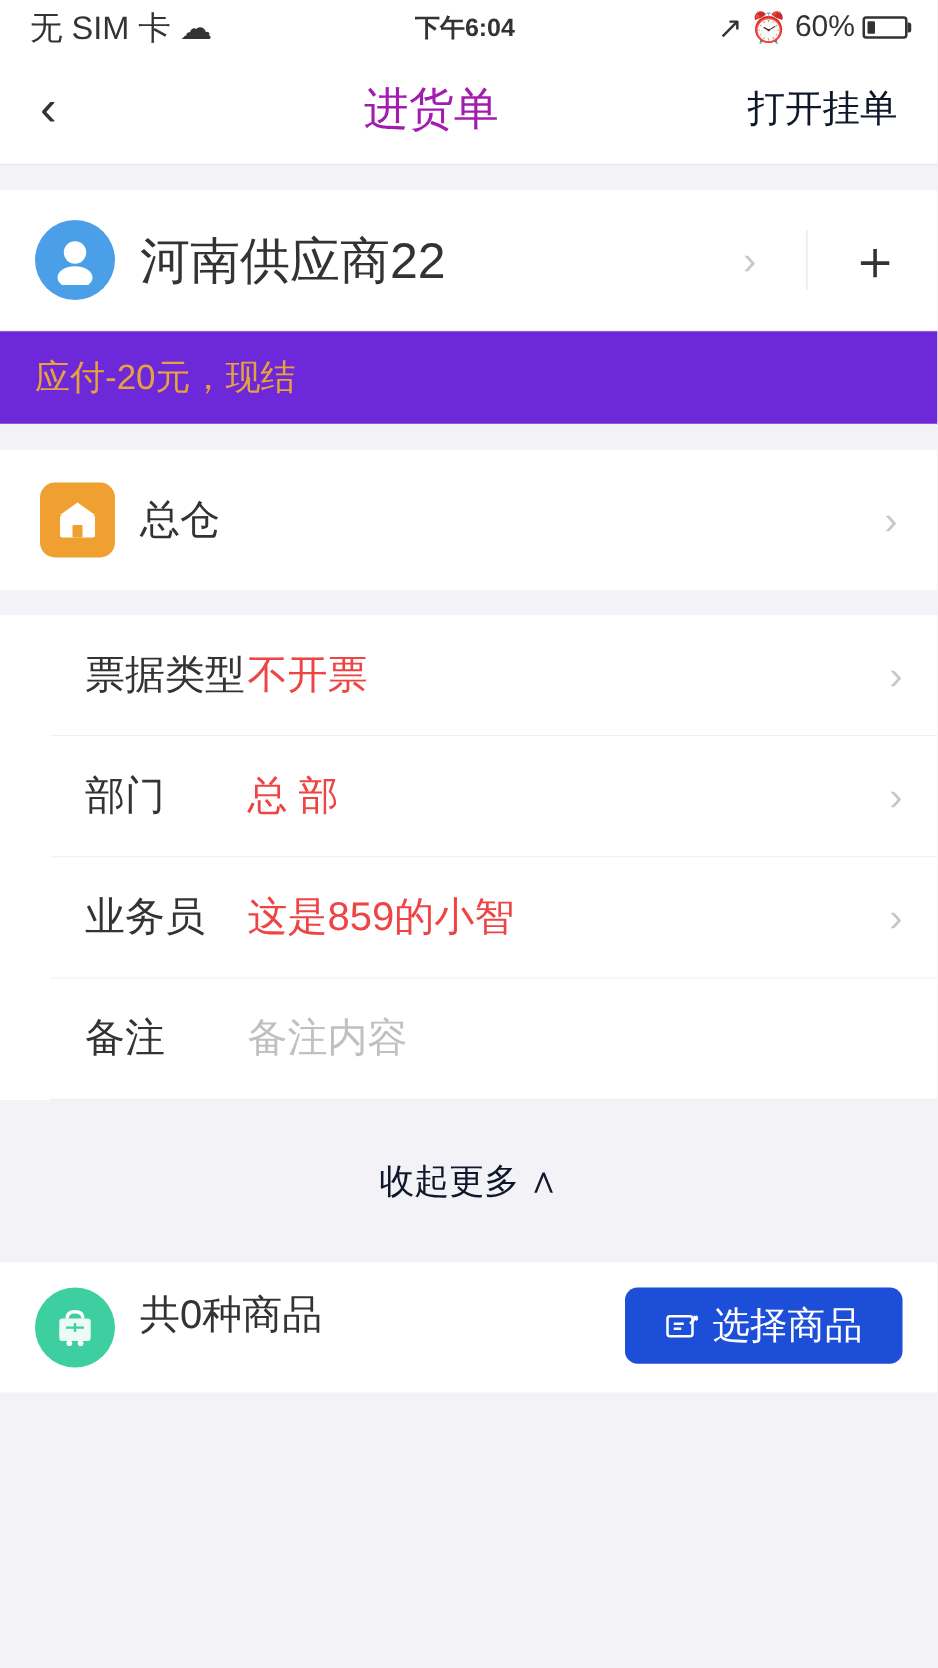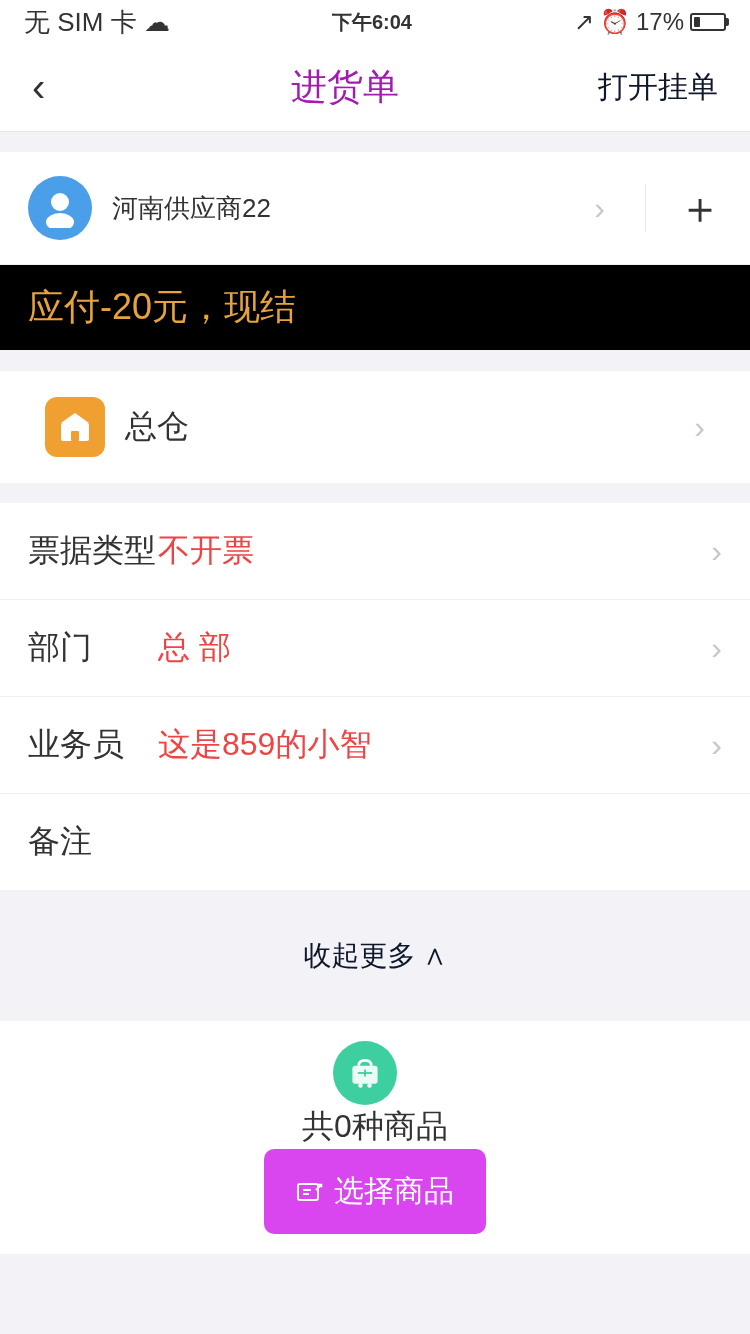--- a/index.html
+++ b/index.html
@@ -92,21 +92,21 @@
       background: #4a9fe8;
       display: flex;
       align-items: center;
       justify-content: center;
       margin-right: 20px;
       flex-shrink: 0;
     }
     .supplier-avatar svg { width: 40px; height: 40px; }
     .supplier-name {
       flex: 1;
-      font-size: 26px;
+      font-size: 40px;
       color: #333;
     }
     .chevron-right {
       color: #c7c7cc;
       font-size: 32px;
       margin-right: 20px;
     }
     .plus-btn {
       font-size: 44px;
       color: #333;
@@ -115,32 +115,32 @@
     }
     .divider-v {
       width: 1px;
       height: 48px;
       background: #e5e5ea;
       margin: 0 20px;
     }
 
     
     .notice-banner {
-      background: #000000;
+      background: #6d28d9;
       padding: 18px 28px;
-      font-size: 36px;
+      font-size: 28px;
       color: #e6a23c;
       border-bottom: 1px solid #f0f0f0;
     }
 
     
     .field-row {
       display: flex;
       align-items: center;
-      padding: 26px 45px;
+      padding: 26px 32px;
       background: #fff;
       border-bottom: 1px solid #f0f0f0;
       cursor: pointer;
     }
     .field-row:last-child { border-bottom: none; }
     .field-icon-wrapper {
       width: 60px;
       height: 60px;
       border-radius: 12px;
       background: #f0a030;
@@ -162,20 +162,21 @@
     }
 
     
     .form-row {
       display: flex;
       align-items: center;
       padding: 26px 28px;
       background: #fff;
       border-bottom: 1px solid #f0f0f0;
       cursor: pointer;
+      margin-left: 40px;
     }
     .form-label {
       font-size: 32px;
       color: #333;
       width: 130px;
       flex-shrink: 0;
     }
     .form-value {
       flex: 1;
       font-size: 32px;
@@ -197,48 +198,47 @@
       padding: 26px 28px;
       background: #f2f2f7;
       font-size: 28px;
       color: #0f172a;
       cursor: pointer;
     }
 
     
     .product-bar {
       display: flex;
-      align-items: center;
+      align-items: flex-start;
       padding: 20px 28px;
       background: #fff;
       margin-bottom: 20px;
-      flex-direction: column;
     }
     .product-icon-wrap {
       width: 64px;
       height: 64px;
       border-radius: 50%;
       background: #3ecfa0;
       display: flex;
       align-items: center;
       justify-content: center;
       margin-right: 20px;
       flex-shrink: 0;
     }
     .product-count {
       flex: 1;
       font-size: 32px;
       color: #333;
     }
     .select-btn {
-      background: #d946ef;
+      background: #1d4ed8;
       color: #fff;
       border: none;
       border-radius: 10px;
-      padding: 22px 32px;
+      padding: 10px 32px;
       font-size: 30px;
       display: flex;
       align-items: center;
       gap: 10px;
       cursor: pointer;
     }
 
     
     .page-fill {
       background: #f2f2f7;
@@ -249,21 +249,21 @@
 <body>
 
 <div class="status-bar">
   <div class="status-left">
     <span>无 SIM 卡 ☁</span>
   </div>
   <div class="status-center">下午6:04</div>
   <div class="status-right">
     <span>↗</span>
     <span>⏰</span>
-    <span>17%</span>
+    <span>60%</span>
     <span class="battery-icon">
       <span class="battery-fill"></span>
     </span>
   </div>
 </div>
 
 <div class="nav-bar">
   <div class="nav-back">‹</div>
   <div class="nav-title">进货单</div>
   <div class="nav-action">打开挂单</div>
@@ -318,20 +318,21 @@
     </div>
 
     <div class="form-row">
       <div class="form-label">业务员</div>
       <div class="form-value">这是859的小智</div>
       <span class="form-chevron">›</span>
     </div>
 
     <div class="form-row">
       <div class="form-label">备注</div>
+      <div class="form-value placeholder">备注内容</div>
     </div>
   </div>
 
   <div class="collapse-row">收起更多 ∧</div>
 
   <div style="height:20px; background:#f2f2f7;"></div>
   <div class="product-bar">
     <div class="product-icon-wrap">
       <svg viewBox="0 0 40 40" fill="none" width="36" height="36">
         <rect x="6" y="12" width="28" height="20" rx="3" fill="#fff" opacity="0.9"></rect>

